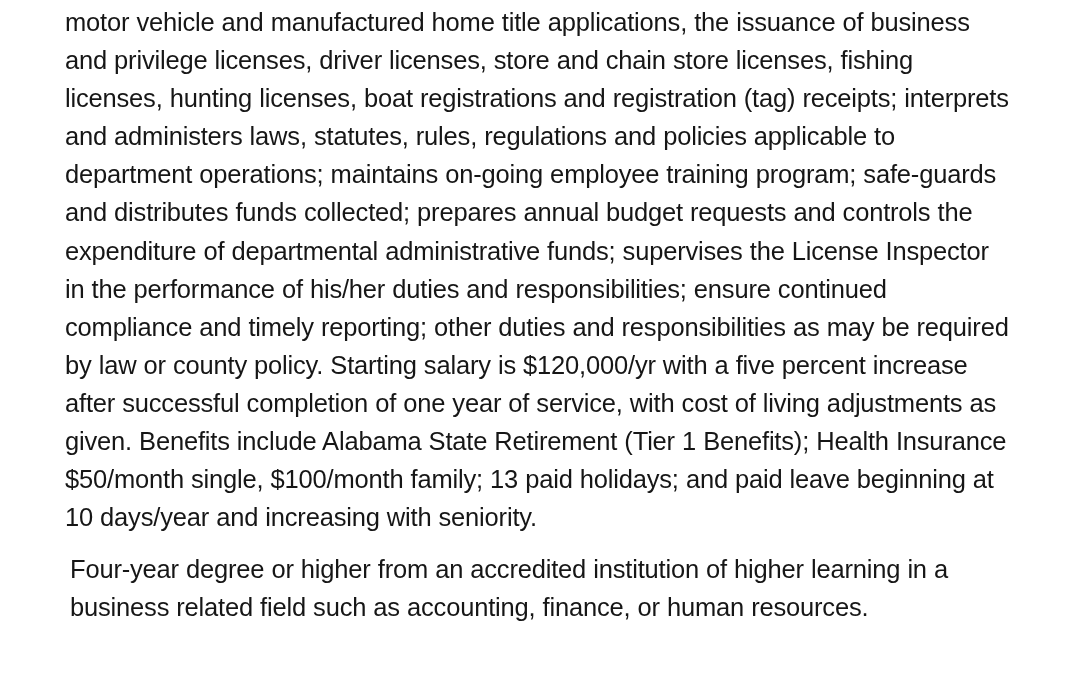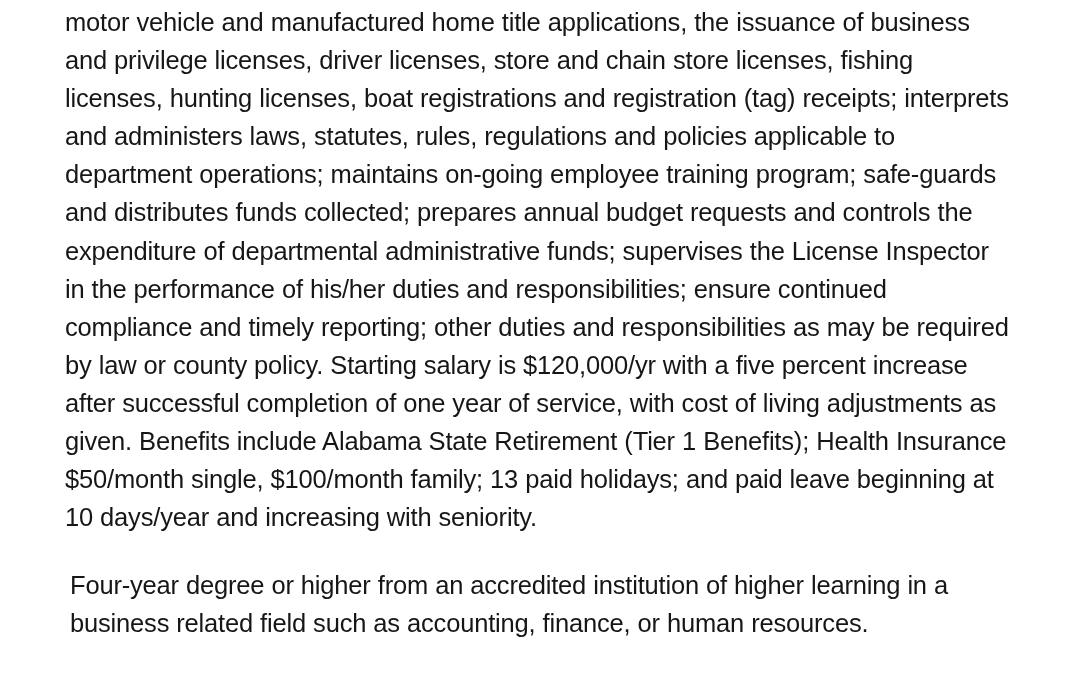--- a/index.html
+++ b/index.html
@@ -48,21 +48,21 @@
     position: absolute;
     left: 65px;
     top: 3px;
     width: 950px;
   }
 
   
   .para-education {
     position: absolute;
     left: 70px;
-    top: 566px;
+    top: 550px;
     width: 945px;
   }
 </style>
 </head>
 <body>
 
 <div class="page">
 
   <div class="doc-body">
 

